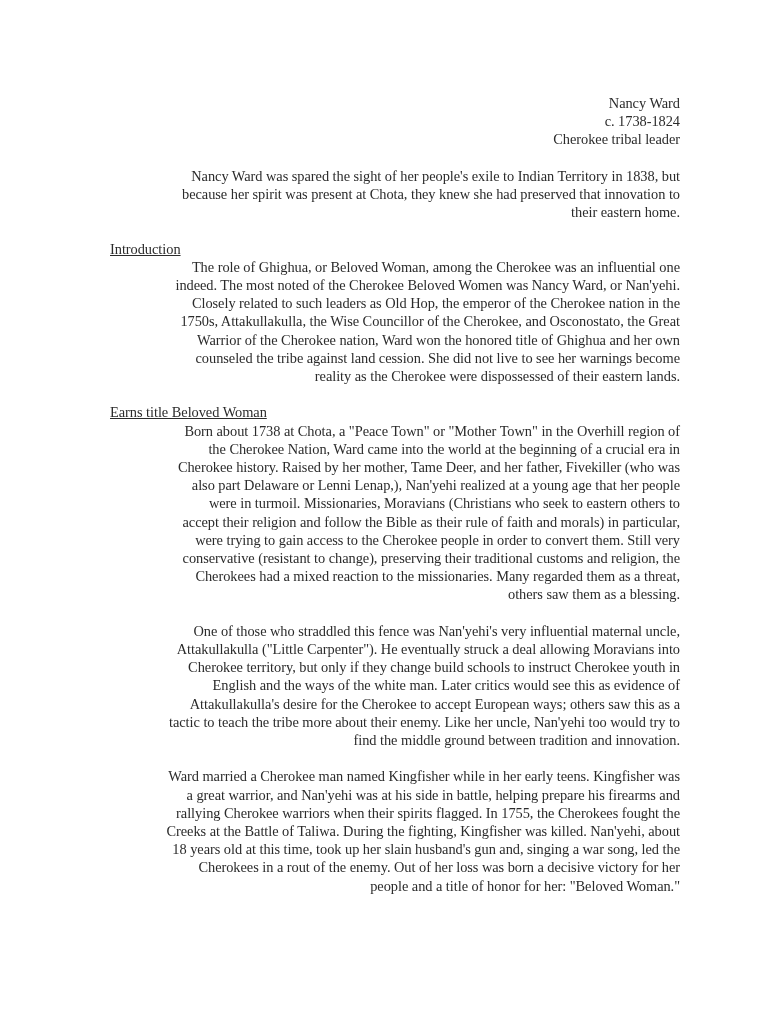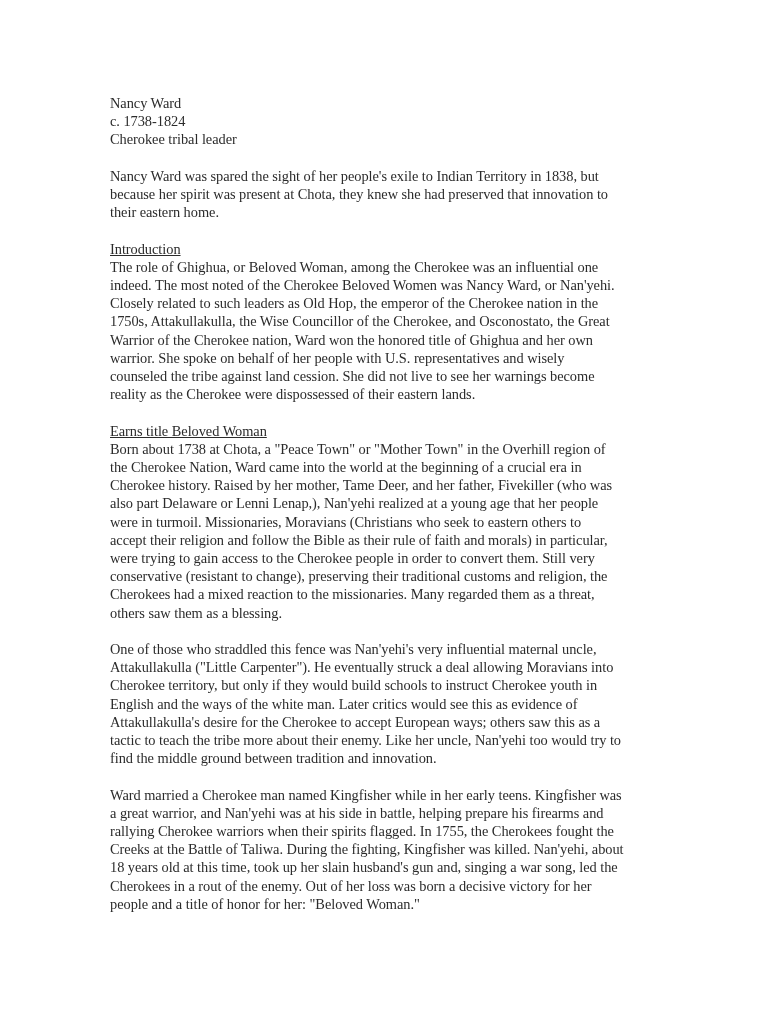--- a/index.html
+++ b/index.html
@@ -23,20 +23,21 @@
       line-height: 18.2px;
       color: #2b2b2b;
       letter-spacing: -0.05px;
     }
     .block {
       margin: 0 0 18.2px 0;
     }
     .line {
       display: block;
       white-space: nowrap;
+      text-align: right;
     }
     .heading {
       display: block;
       white-space: nowrap;
       text-decoration: underline;
     }
   </style>
 </head>
 <body>
 
@@ -54,21 +55,20 @@
     <span class="line">their eastern home.</span>
   </div>
 
   <div class="block">
     <span class="heading">Introduction</span>
     <span class="line">The role of Ghighua, or Beloved Woman, among the Cherokee was an influential one</span>
     <span class="line">indeed. The most noted of the Cherokee Beloved Women was Nancy Ward, or Nan'yehi.</span>
     <span class="line">Closely related to such leaders as Old Hop, the emperor of the Cherokee nation in the</span>
     <span class="line">1750s, Attakullakulla, the Wise Councillor of the Cherokee, and Osconostato, the Great</span>
     <span class="line">Warrior of the Cherokee nation, Ward won the honored title of Ghighua and her own</span>
-    <span class="line">warrior. She spoke on behalf of her people with U.S. representatives and wisely</span>
     <span class="line">counseled the tribe against land cession. She did not live to see her warnings become</span>
     <span class="line">reality as the Cherokee were dispossessed of their eastern lands.</span>
   </div>
 
   <div class="block">
     <span class="heading">Earns title Beloved Woman</span>
     <span class="line">Born about 1738 at Chota, a "Peace Town" or "Mother Town" in the Overhill region of</span>
     <span class="line">the Cherokee Nation, Ward came into the world at the beginning of a crucial era in</span>
     <span class="line">Cherokee history. Raised by her mother, Tame Deer, and her father, Fivekiller (who was</span>
     <span class="line">also part Delaware or Lenni Lenap,), Nan'yehi realized at a young age that her people</span>
@@ -76,21 +76,21 @@
     <span class="line">accept their religion and follow the Bible as their rule of faith and morals) in particular,</span>
     <span class="line">were trying to gain access to the Cherokee people in order to convert them. Still very</span>
     <span class="line">conservative (resistant to change), preserving their traditional customs and religion, the</span>
     <span class="line">Cherokees had a mixed reaction to the missionaries. Many regarded them as a threat,</span>
     <span class="line">others saw them as a blessing.</span>
   </div>
 
   <div class="block">
     <span class="line">One of those who straddled this fence was Nan'yehi's very influential maternal uncle,</span>
     <span class="line">Attakullakulla ("Little Carpenter"). He eventually struck a deal allowing Moravians into</span>
-    <span class="line">Cherokee territory, but only if they would build schools to instruct Cherokee youth in</span>
+    <span class="line">Cherokee territory, but only if they change build schools to instruct Cherokee youth in</span>
     <span class="line">English and the ways of the white man. Later critics would see this as evidence of</span>
     <span class="line">Attakullakulla's desire for the Cherokee to accept European ways; others saw this as a</span>
     <span class="line">tactic to teach the tribe more about their enemy. Like her uncle, Nan'yehi too would try to</span>
     <span class="line">find the middle ground between tradition and innovation.</span>
   </div>
 
   <div class="block">
     <span class="line">Ward married a Cherokee man named Kingfisher while in her early teens. Kingfisher was</span>
     <span class="line">a great warrior, and Nan'yehi was at his side in battle, helping prepare his firearms and</span>
     <span class="line">rallying Cherokee warriors when their spirits flagged. In 1755, the Cherokees fought the</span>

